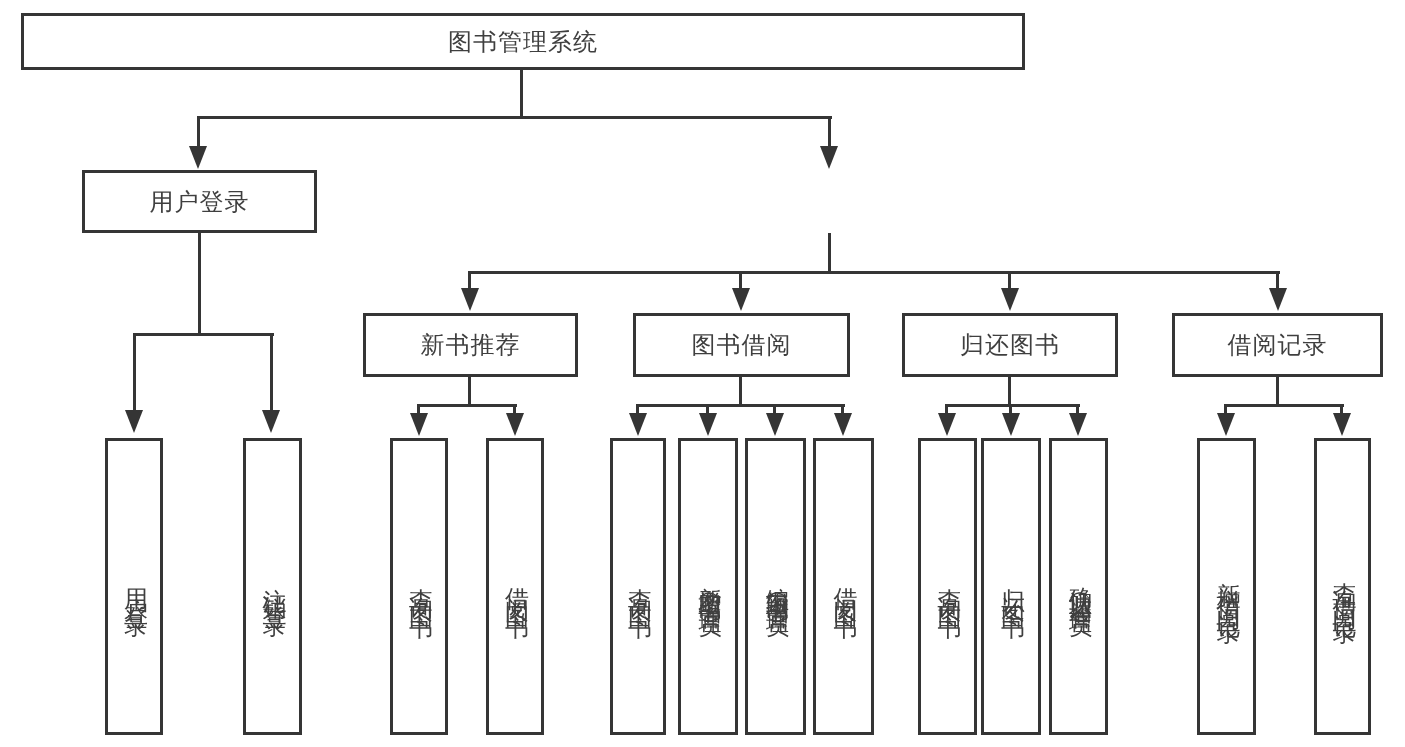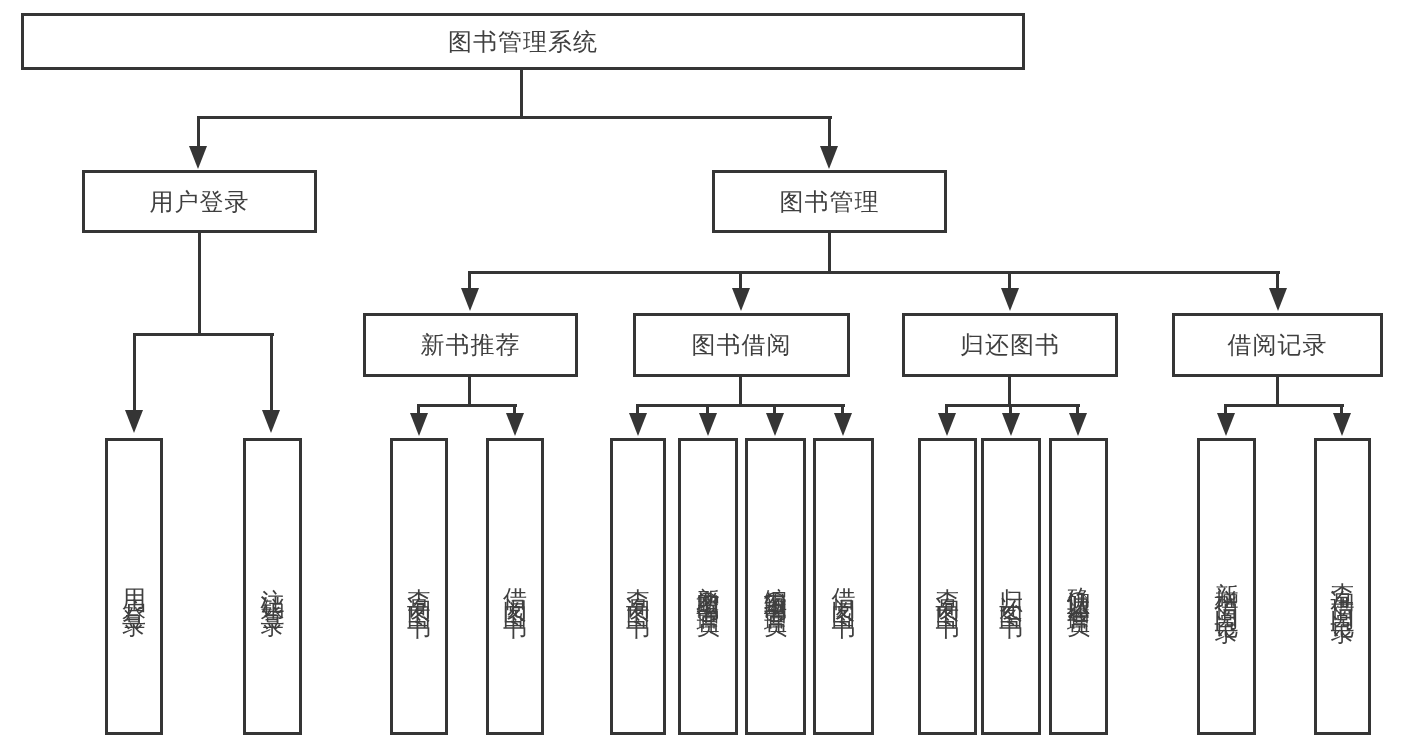--- a/index.html
+++ b/index.html
@@ -4,21 +4,21 @@
 <style>
   :root{
     --line:#353535;
     --text:#3f3f3f;
     --wm:#b9b9b9;
     --bg:#ffffff;
   }
   html,body{margin:0;padding:0;background:var(--bg);}
   .canvas{
     position:relative;width:1405px;height:747px;background:var(--bg);
-    font-family:Liberation Serif, serif;
+    font-family:Liberation Mono, monospace;
     color:var(--text);overflow:hidden;
   }
   .node{
     position:absolute;box-sizing:border-box;background:#fff;
     border:3px solid var(--line);
     display:flex;align-items:center;justify-content:center;
     font-size:24px;letter-spacing:1px;color:var(--text);
   }
   .leaf{
     position:absolute;top:438px;height:297px;box-sizing:border-box;
@@ -51,23 +51,20 @@
 <div class="canvas">
 
   <div class="node" style="left:21px;top:13px;width:1004px;height:57px">
     <span>图书管理系统</span>
   </div>
 
   <div class="node" style="left:82px;top:170px;width:235px;height:63px">
     <span>用户登录</span>
   </div>
 
-  <div class="node" style="left:712px;top:170px;width:235px;height:63px">
-    <span>图书管理</span>
-  </div>
 
   <div class="node" style="left:363px;top:313px;width:215px;height:64px">
     <span>新书推荐</span>
   </div>
 
   <div class="node" style="left:633px;top:313px;width:217px;height:64px">
     <span>图书借阅</span>
   </div>
 
   <div class="node" style="left:902px;top:313px;width:216px;height:64px">

